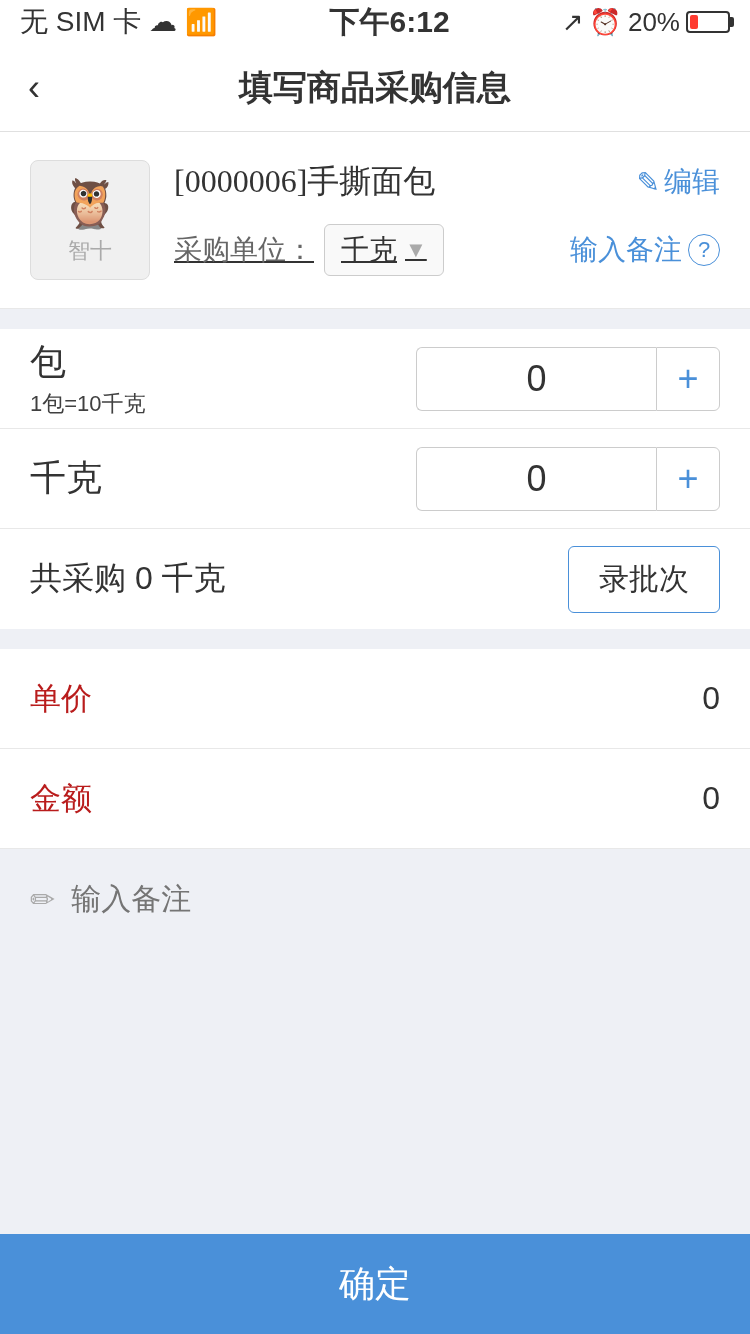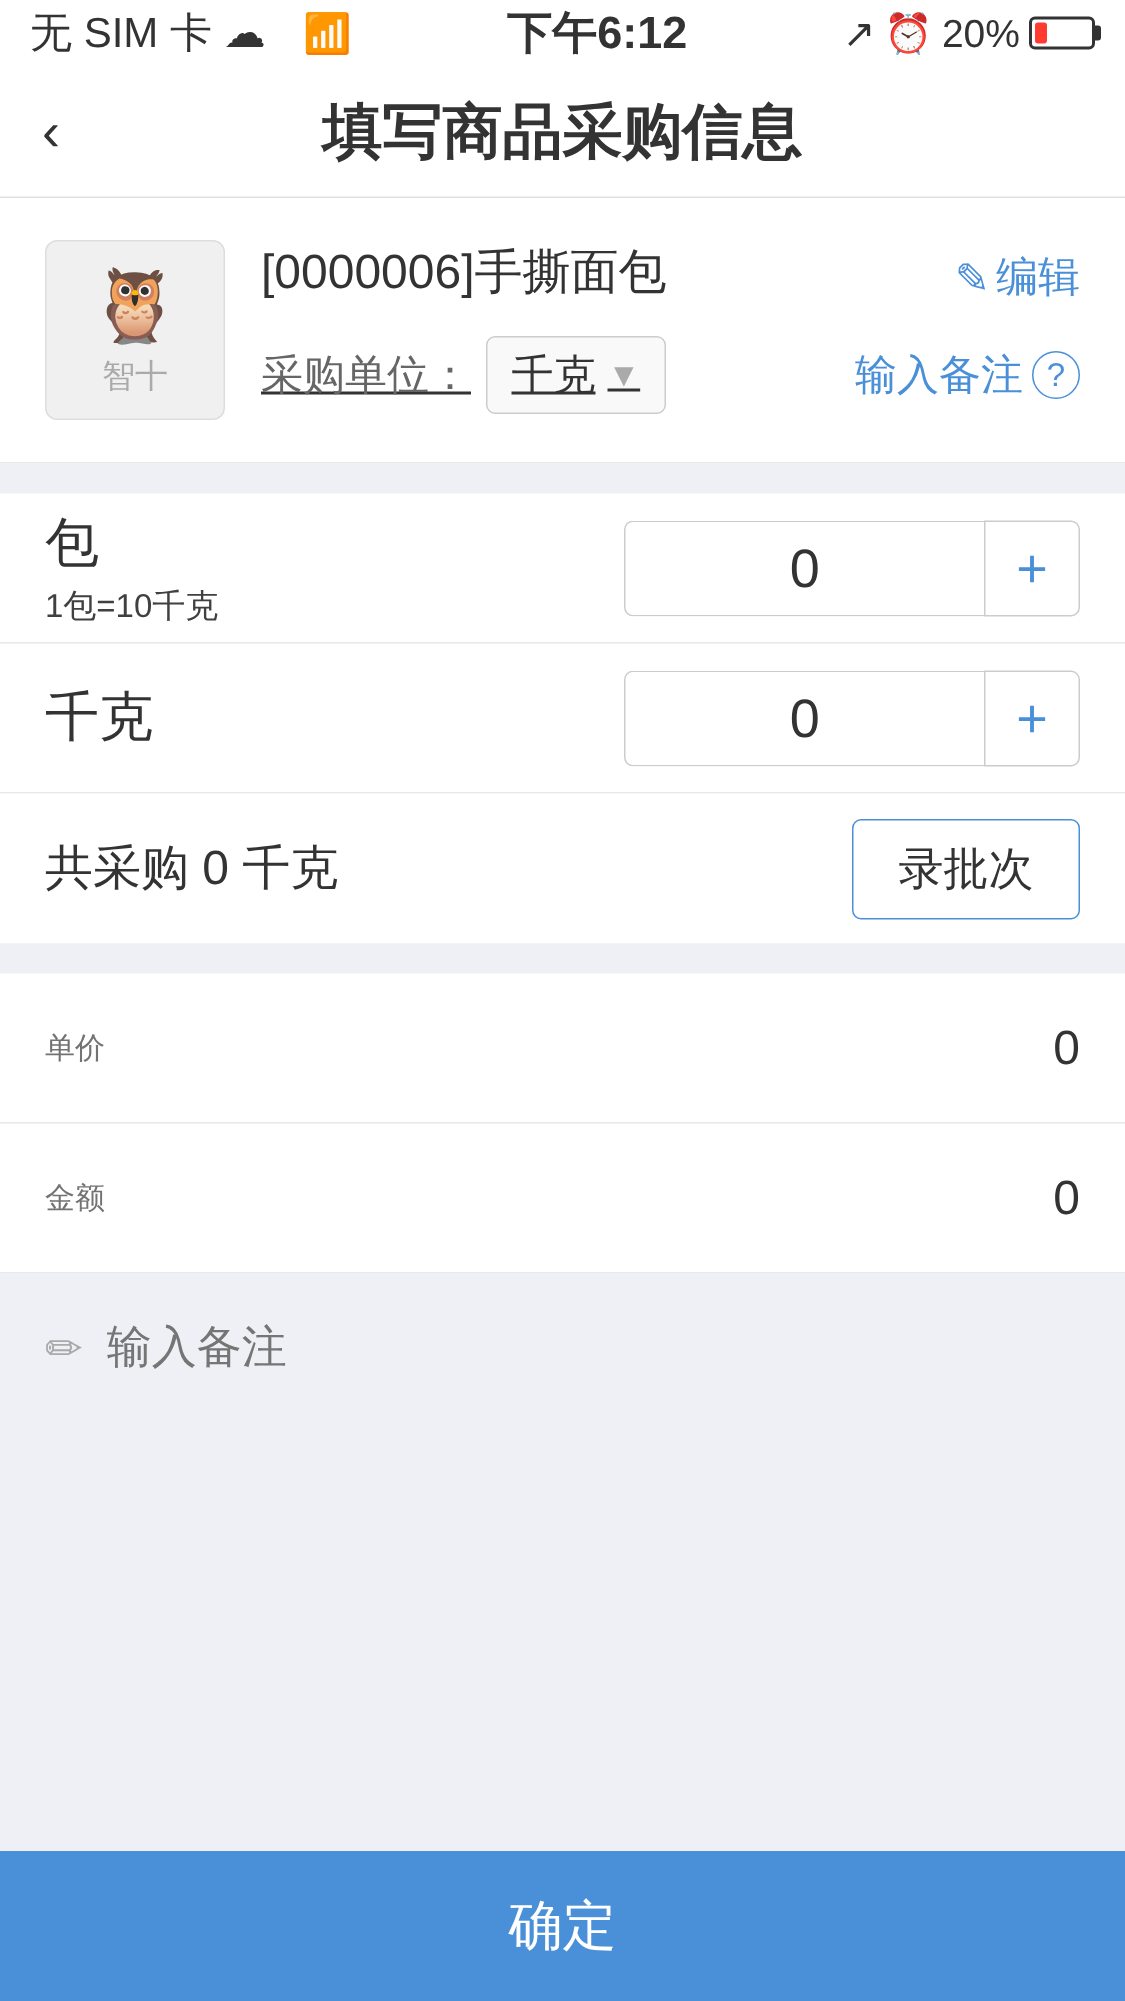--- a/index.html
+++ b/index.html
@@ -21,21 +21,21 @@
       display: flex;
       align-items: center;
       justify-content: space-between;
       padding: 0 20px;
       font-size: 28px;
       font-weight: 500;
     }
     .status-left {
       display: flex;
       align-items: center;
-      gap: 25px;
+      gap: 8px;
       font-size: 28px;
     }
     .status-center {
       font-size: 30px;
       font-weight: 600;
     }
     .status-right {
       display: flex;
       align-items: center;
       gap: 6px;
@@ -82,21 +82,21 @@
       border-bottom: 1px solid #e0e0e0;
     }
     .nav-back {
       position: absolute;
       left: 28px;
       font-size: 36px;
       color: #333;
       cursor: pointer;
     }
     .nav-title {
-      font-size: 40px;
+      font-size: 34px;
       font-weight: 600;
       color: #333;
     }
 
     
     .product-card {
       background: #fff;
       margin-top: 0;
       padding: 28px 30px;
       display: flex;
@@ -123,22 +123,23 @@
     .product-image-label {
       font-size: 22px;
       color: #aaa;
       margin-top: 4px;
     }
     .product-info {
       flex: 1;
     }
     .product-header {
       display: flex;
-      align-items: flex-end;
+      align-items: center;
       justify-content: space-between;
+      font-family: Liberation Serif, serif;
     }
     .product-name {
       font-size: 32px;
       color: #333;
       font-weight: 500;
       flex: 1;
     }
     .edit-btn {
       color: #4a90d9;
       font-size: 28px;
@@ -273,22 +274,22 @@
     }
     .info-row {
       display: flex;
       align-items: center;
       justify-content: space-between;
       padding: 0 30px;
       height: 100px;
       border-bottom: 1px solid #e8e8e8;
     }
     .info-row-label {
-      font-size: 20px;
-      color: #737373;
+      font-size: 31px;
+      color: #b91c1c;
     }
     .info-row-value {
       font-size: 32px;
       color: #333;
     }
 
     
     .remark-section {
       background: #eef0f5;
       padding: 24px 30px;

